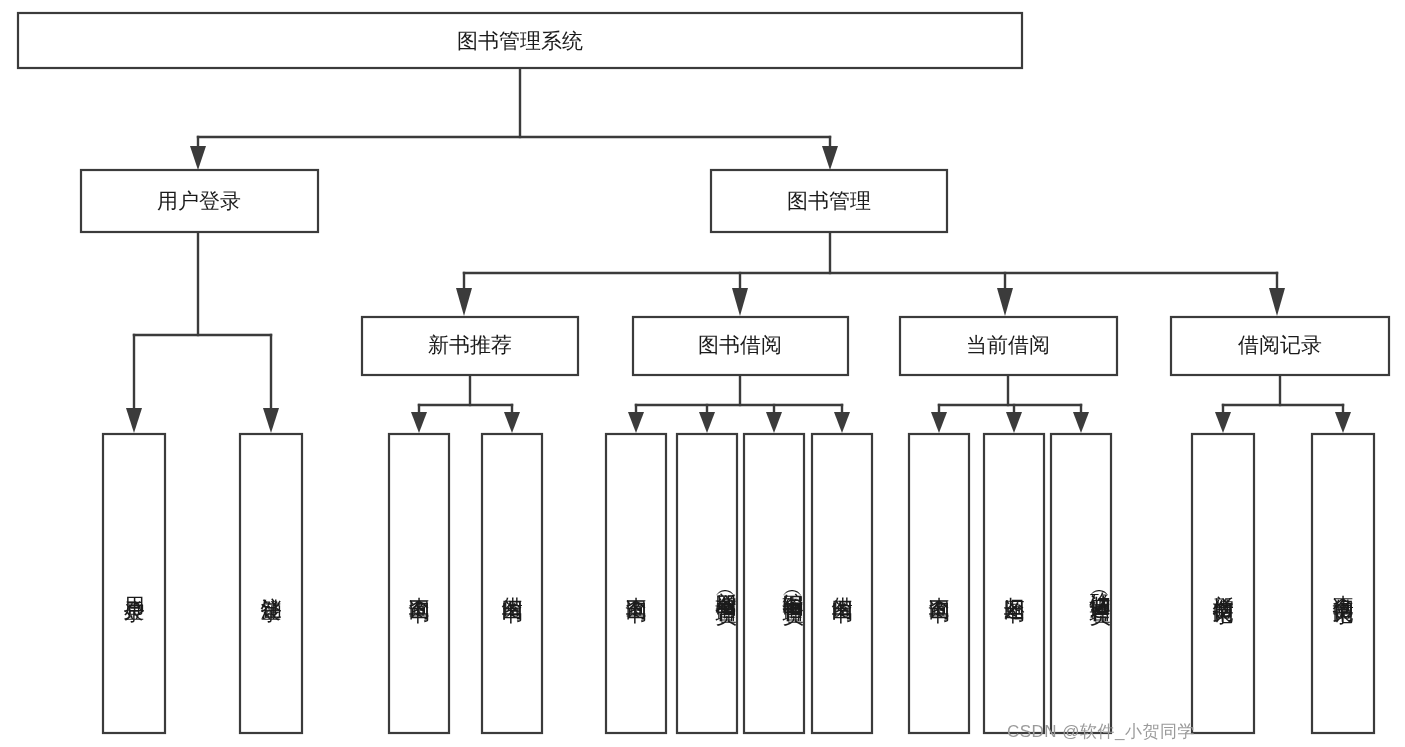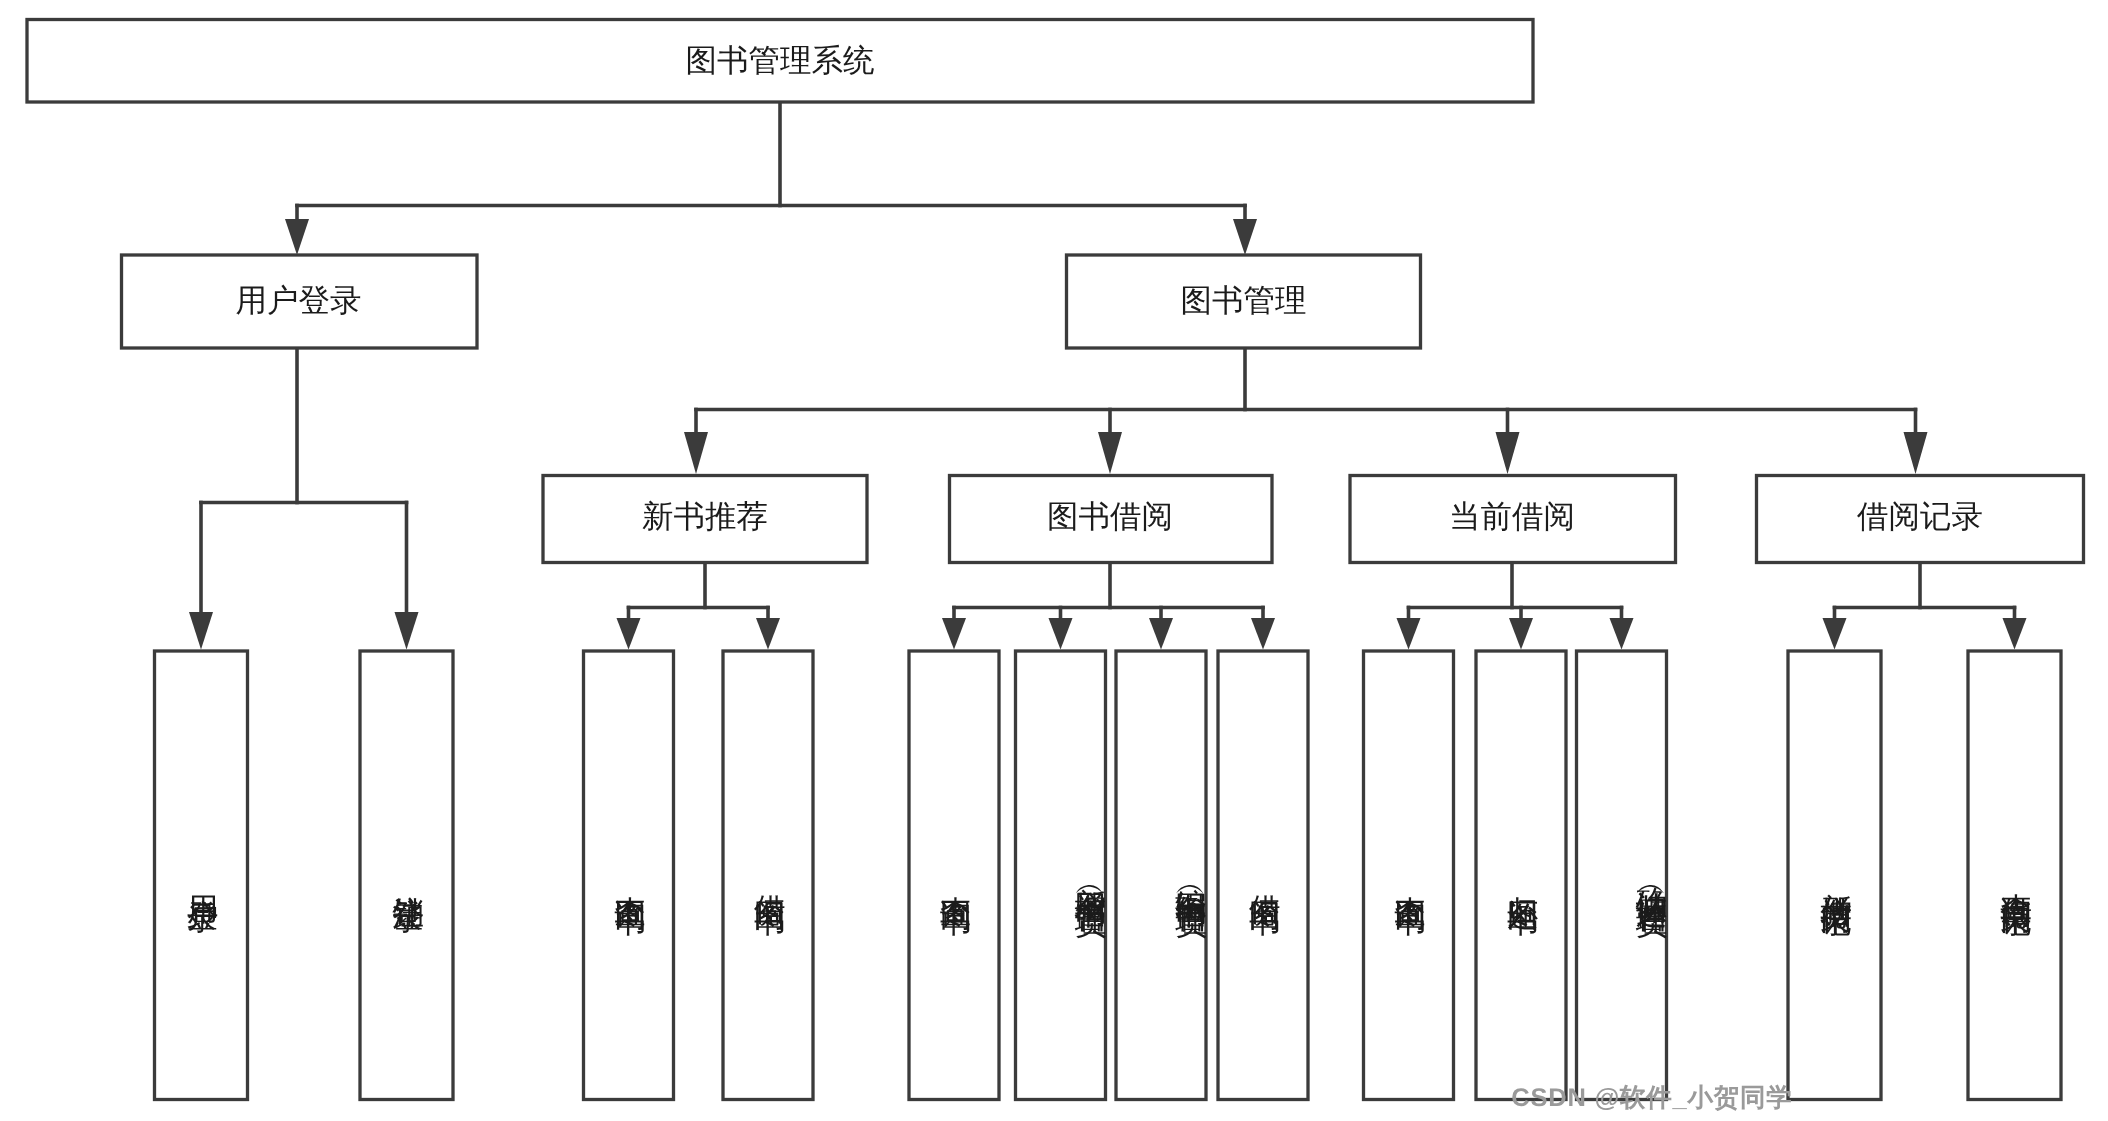--- a/index.html
+++ b/index.html
@@ -66,21 +66,20 @@
   }
   .watermark {
     position: absolute;
     right: 8px;
     bottom: 4px;
     font-family: "Liberation Sans", "DejaVu Sans", sans-serif;
     font-size: 17px;
     color: #9a9a9a;
     letter-spacing: 0.5px;
     white-space: nowrap;
-    font-weight: bold;
   }
 </style>
 </head>
 <body>
 
 <div id="diagram-root">
 
   <svg class="diagram-canvas" viewBox="0 0 1405 747">
 
     <g>

